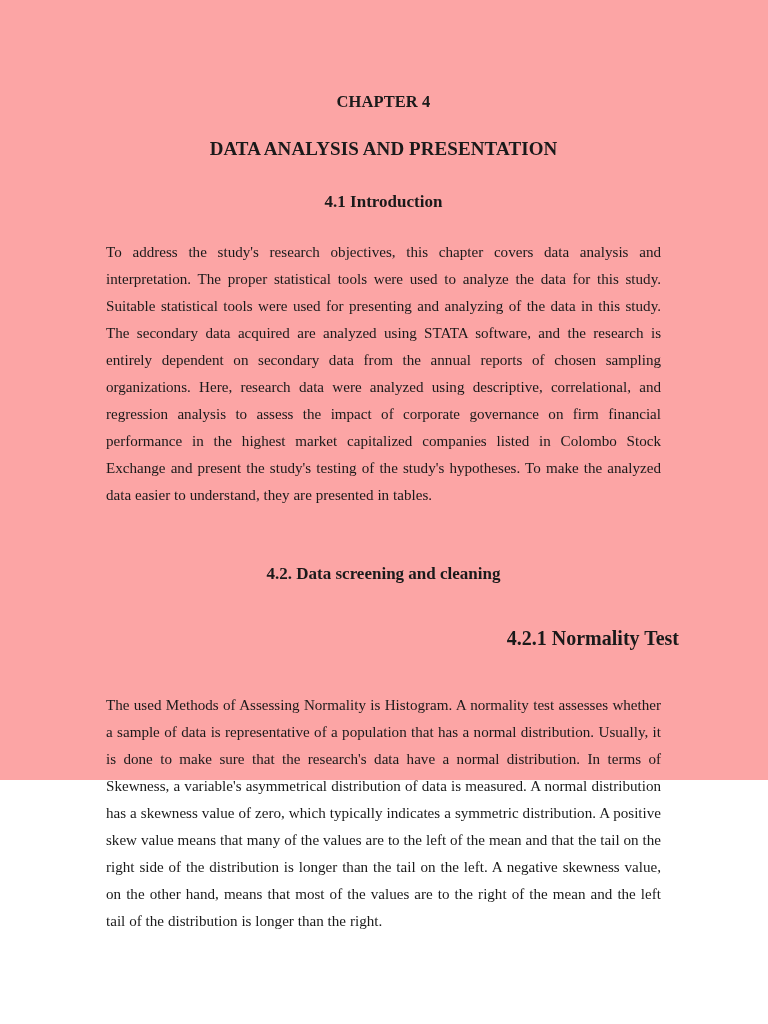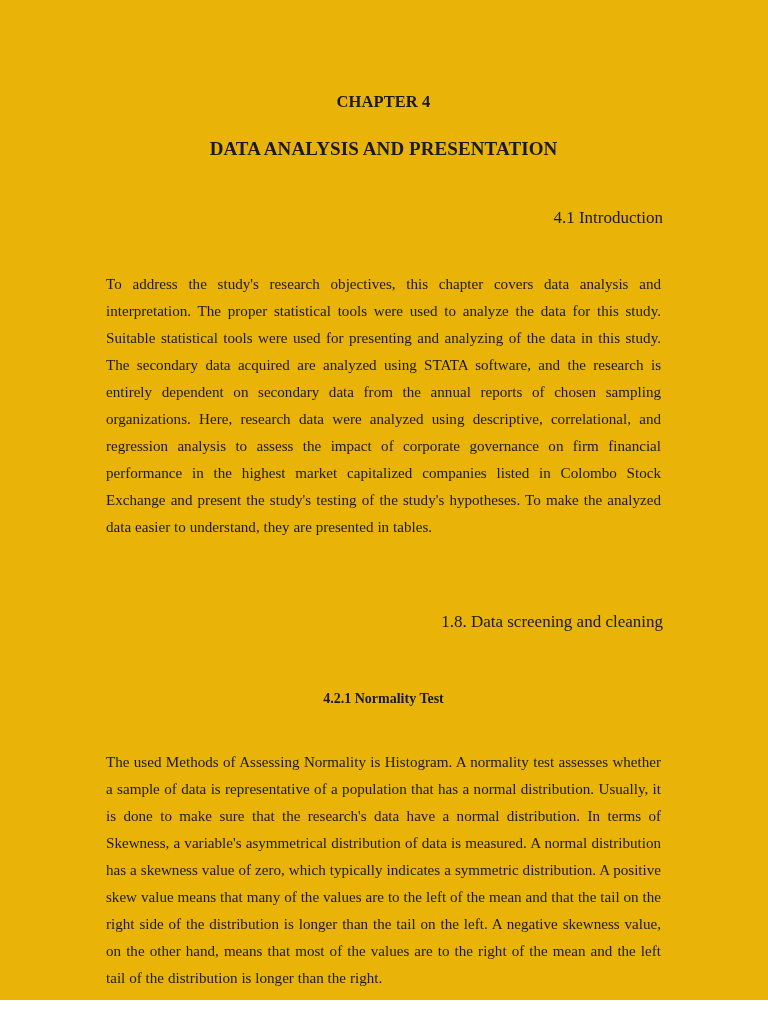--- a/index.html
+++ b/index.html
@@ -13,22 +13,22 @@
     height: 1024px;
     overflow: hidden;
     font-family: "Liberation Serif", "DejaVu Serif", serif;
     color: #1a1a1a;
     -webkit-font-smoothing: antialiased;
   }
 
   .page {
     position: relative;
     width: 768px;
-    height: 1000px;
-    background: #eab308;
+    height: 780px;
+    background: #fca5a5;
     box-sizing: border-box;
     padding: 5px;
   }
 
   
   .content {
     position: absolute;
     left: 88px;
     top: 0;
     width: 591px;
@@ -49,32 +49,32 @@
     font-weight: bold;
     font-size: 19px;
     letter-spacing: 0.1px;
     margin: 0;
     padding-top: 26px;
     line-height: 1.2;
   }
 
   h2.section-heading {
     font-size: 17px;
-    font-weight: normal;
-    margin: 16px;
-    line-height: 1.25;
-    text-align: right;
-  }
-
-  h3.subsection-heading {
-    font-size: 14px;
     font-weight: bold;
     margin: 0;
     line-height: 1.25;
     text-align: center;
+  }
+
+  h3.subsection-heading {
+    font-size: 20px;
+    font-weight: bold;
+    margin: 0;
+    line-height: 1.25;
+    text-align: right;
   }
 
   p.body-text {
     font-size: 15.1px;
     line-height: 27px;
     text-align: justify;
     text-justify: inter-word;
     margin: 18px;
     hyphens: none;
     word-spacing: 0.1px;
@@ -101,21 +101,21 @@
     <div class="gap-intro-heading"></div>
 
     <h2 class="section-heading">4.1 Introduction</h2>
 
     <div class="gap-heading-para"></div>
 
     <p class="body-text">To address the study's research objectives, this chapter covers data analysis and interpretation. The proper statistical tools were used to analyze the data for this study. Suitable statistical tools were used for presenting and analyzing of the data in this study. The secondary data acquired are analyzed using STATA software, and the research is entirely dependent on secondary data from the annual reports of chosen sampling organizations. Here, research data were analyzed using descriptive, correlational, and regression analysis to assess the impact of corporate governance on firm financial performance in the highest market capitalized companies listed in Colombo Stock Exchange and present the study's testing of the study's hypotheses. To make the analyzed data easier to understand, they are presented in tables.</p>
 
     <div class="gap-para-s42"></div>
 
-    <h2 class="section-heading">1.8. Data screening and cleaning</h2>
+    <h2 class="section-heading">4.2. Data screening and cleaning</h2>
 
     <div class="gap-s42-para"></div>
 
 
     <div class="gap-para-s421"></div>
 
     <h3 class="subsection-heading">4.2.1 Normality Test</h3>
 
     <div class="gap-s421-para"></div>
 

